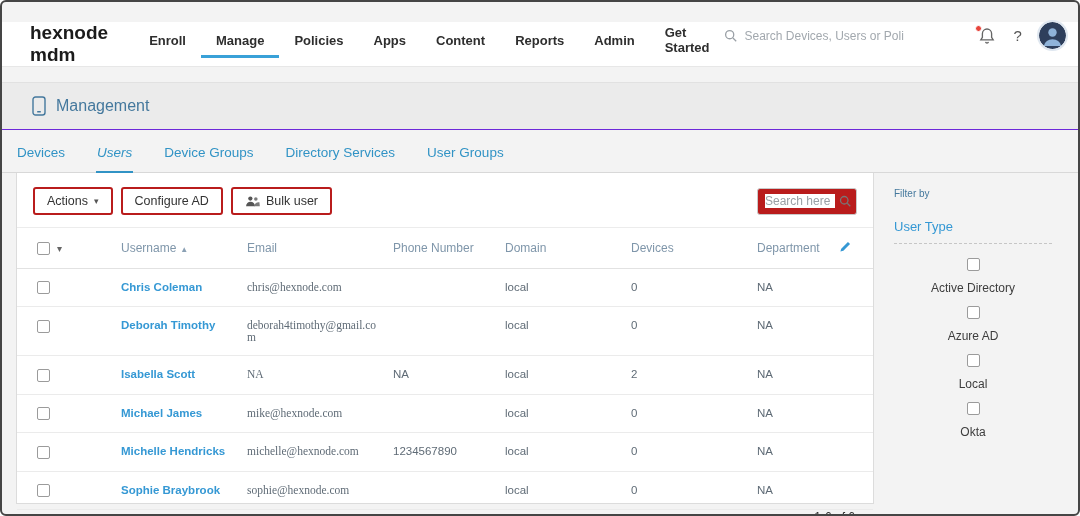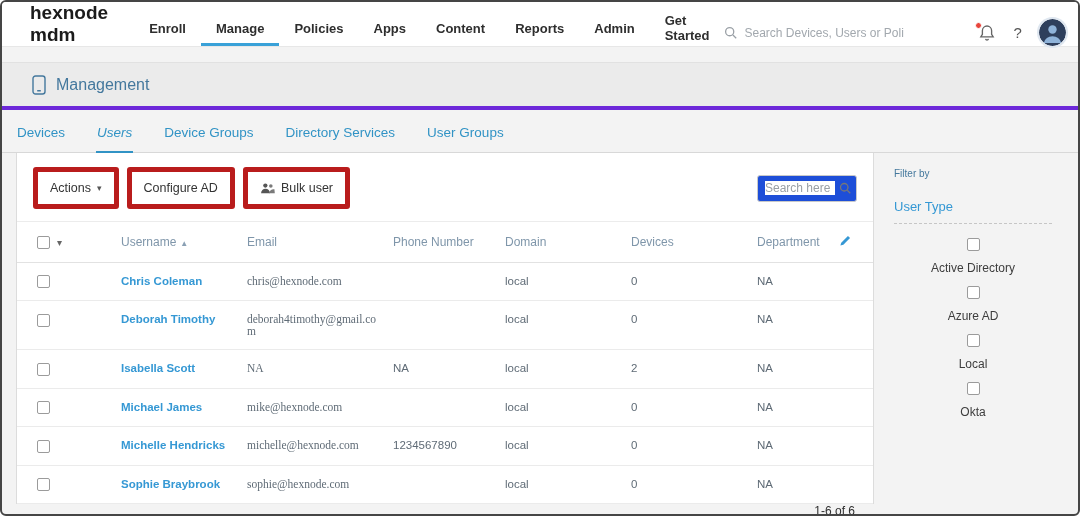--- a/index.html
+++ b/index.html
@@ -10,23 +10,24 @@
     width:1080px; height:516px;
     border:2px solid #454545; border-radius:6px;
     background:#f3f3f3;
     display:flex; flex-direction:column;
     overflow:hidden;
   }
 
   
   .topbar {
     flex:0 0 42px; background:#fff;
-    display:flex; align-items:flex-end;
+    display:flex; align-items:flex-start;
     padding:0 24px 0 28px;
     border-bottom:1px solid #e7e7e7;
+    margin-top:20px;
   }
   .logo {
     font-size:19px; font-weight:bold; color:#1b1b1b;
     display:flex; align-items:center; margin-right:26px; cursor:pointer;
   }
   .mainnav { display:flex; align-items:stretch; }
   .nav-item {
     display:flex; align-items:center;
     padding:3px 15px 0; font-size:13px; font-weight:bold; color:#2e2e2e;
     border-bottom:3px solid transparent; cursor:pointer;
@@ -45,21 +46,21 @@
     position:absolute; left:-3px; top:-2px; width:7px; height:7px;
     border-radius:50%; background:#e8453c; border:1px solid #fff;
   }
   .help { font-size:15px; color:#555; cursor:pointer; }
   .avatar { width:27px; height:27px; border-radius:50%; overflow:hidden; cursor:pointer;
             box-shadow:0 0 0 2px #dfe7f0; }
 
   
   .mgmt-band {
     flex:0 0 48px; margin-top:15px;
-    background:#ebebeb; border-top:1px solid #e1e1e1; border-bottom:4px solid #6d28d9;
+    background:#ebebeb; border-top:1px solid #e1e1e1; border-bottom:1px solid #6d28d9;
     display:flex; align-items:center; gap:10px; padding:0 30px;
   }
   .mgmt-title { font-size:16px; color:#44789d; }
 
   
   .tabs {
     flex:0 0 43px; display:flex; align-items:flex-end; gap:30px;
     padding:0 14px; border-bottom:1px solid #d8d8d8;
   }
   .tab {
@@ -72,29 +73,29 @@
   .content { flex:1; min-height:0; display:flex; align-items:flex-start; }
   .main-panel {
     width:858px; height:calc(100% - 10px); margin-left:14px;
     background:#fff; border:1px solid #dcdcdc; border-top:none;
     display:flex; flex-direction:column;
   }
 
   .toolbar { display:flex; align-items:center; padding:14px 16px 12px; }
   .btn {
     display:inline-flex; align-items:center; gap:6px;
-    height:42px; padding:0 12px; margin-right:8px;
-    background:#fff; border:5px solid #b91c1c; border-radius:3px;
+    height:28px; padding:0 12px; margin-right:8px;
+    background:#fff; border:2px solid #b91c1c; border-radius:3px;
     font-size:12.5px; color:#333; cursor:pointer; white-space:nowrap;
   }
   .btn .caret { font-size:9px; color:#555; }
   .table-search {
     margin-left:auto; display:flex; align-items:center; gap:4px;
     height:27px; width:100px; padding:0 7px;
-    border:1px solid #c9c9c9; border-radius:3px; background:#1d4ed8;
+    border:1px solid #c9c9c9; border-radius:3px; background:#b91c1c;
   }
   .table-search input {
     border:none; outline:none; width:70px; font-size:12px; color:#444;
     font-family:"Liberation Sans", sans-serif;
   }
   .table-search input::placeholder { color:#9aa0a6; }
 
   table { width:100%; border-collapse:collapse; table-layout:fixed; }
   th {
     font-weight:normal; text-align:left; font-size:12px; color:#7f96aa;

